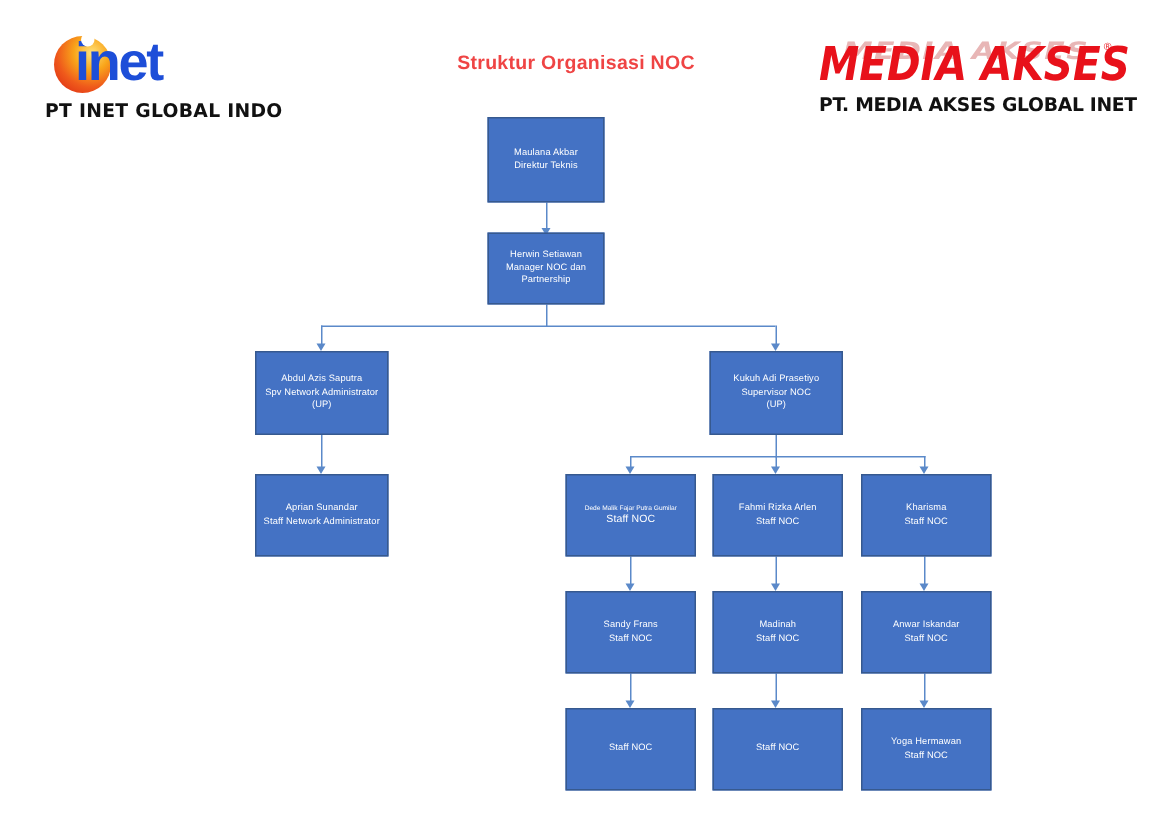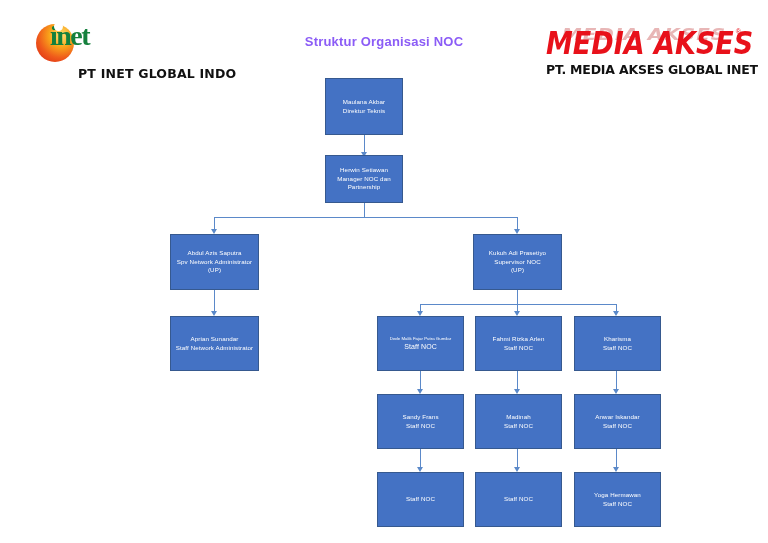--- a/index.html
+++ b/index.html
@@ -40,25 +40,25 @@
     top: 2px;
     width: 38px;
     height: 38px;
     border-radius: 50%;
     background: radial-gradient(circle at 66% 30%, #ffe27a 0%, #f9a51a 32%, #ef5a1b 62%, #d81f12 100%);
   }
   .inet-word {
     position: absolute;
     left: 22px;
     top: -2px;
-    font-family: Liberation Serif, serif;
-    font-size: 28px;
+    font-family: Liberation Sans, sans-serif;
+    font-size: 36px;
     font-weight: bold;
     letter-spacing: -1.5px;
-    color: #15803d;
+    color: #1d4ed8;
   }
   .inet-dot {
     position: absolute;
     left: 26px;
     top: 0px;
     width: 9px;
     height: 9px;
     border-radius: 50%;
     background: #ffffff;
     z-index: 3;
@@ -66,21 +66,20 @@
   .inet-tag {
     position: absolute;
     left: 2px;
     top: 44px;
     font-family: "DejaVu Sans", sans-serif;
     font-size: 12.5px;
     font-weight: bold;
     letter-spacing: 0.2px;
     color: #111111;
     white-space: nowrap;
-    margin-left: 48px;
   }
 
   .logo-ma {
     position: absolute;
     right: 26px;
     top: 22px;
     width: 196px;
     height: 58px;
     text-align: center;
   }
@@ -135,21 +134,21 @@
   
   .chart-title {
     position: absolute;
     left: 0;
     top: 34px;
     width: 768px;
     text-align: center;
     font-family: "Liberation Sans", sans-serif;
     font-size: 13px;
     font-weight: bold;
-    color: #8b5cf6;
+    color: #ef4444;
     letter-spacing: 0.2px;
   }
 
   
   .node {
     position: absolute;
     background: #4472c4;
     border: 1px solid #36598f;
     box-sizing: border-box;
     display: flex;

